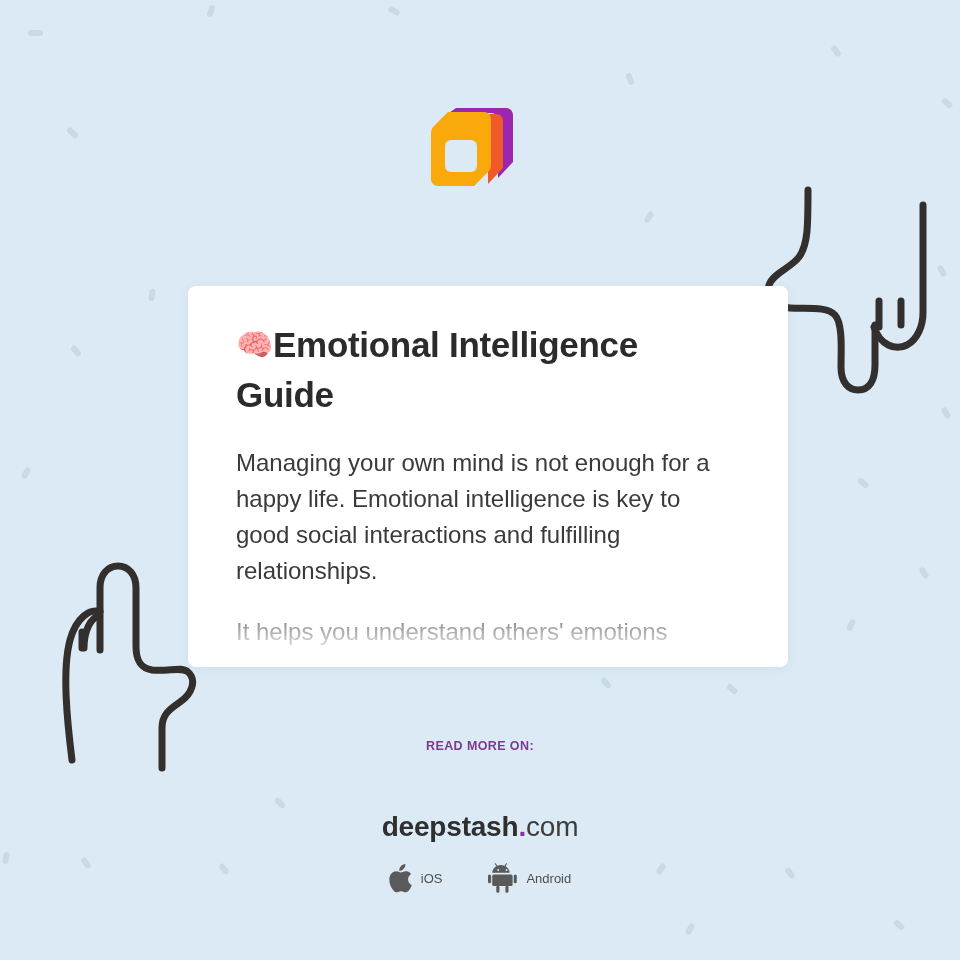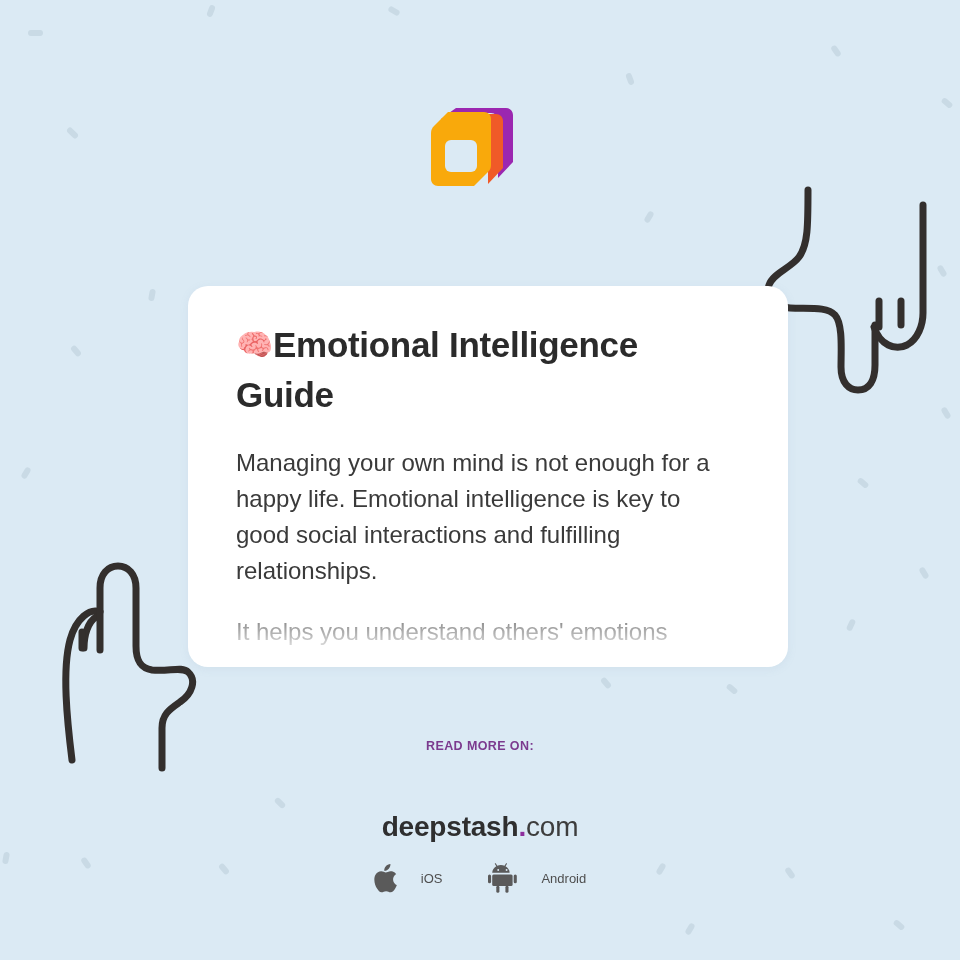--- a/index.html
+++ b/index.html
@@ -38,21 +38,21 @@
     left:428px; top:104px;
     width:92px; height:92px;
   }
 
   
   #content-card {
     position:absolute;
     left:188px; top:286px;
     width:600px; height:381px;
     background:#ffffff;
-    border-radius:20px;
+    border-radius:8px;
     overflow:hidden;
     box-shadow:0 2px 10px rgba(120,150,175,.10);
   }
   #card-inner {
     padding:34px 48px 0 48px;
     height:100%;
     -webkit-mask-image:linear-gradient(to bottom,
         #000 0px, #000 300px, rgba(0,0,0,.55) 337px, rgba(0,0,0,0) 372px);
     mask-image:linear-gradient(to bottom,
         #000 0px, #000 300px, rgba(0,0,0,.55) 337px, rgba(0,0,0,0) 372px);
@@ -98,21 +98,21 @@
     position:absolute;
     left:0; right:0; top:863px;
     display:flex;
     justify-content:center;
     align-items:center;
     gap:46px;
   }
   .store-badge {
     display:flex;
     align-items:center;
-    gap:23px;
+    gap:8px;
   }
   .store-label {
     font-size:13px;
     color:#4e4e4e;
   }
 </style>
 </head>
 <body>
 
 <div id="confetti-layer">

